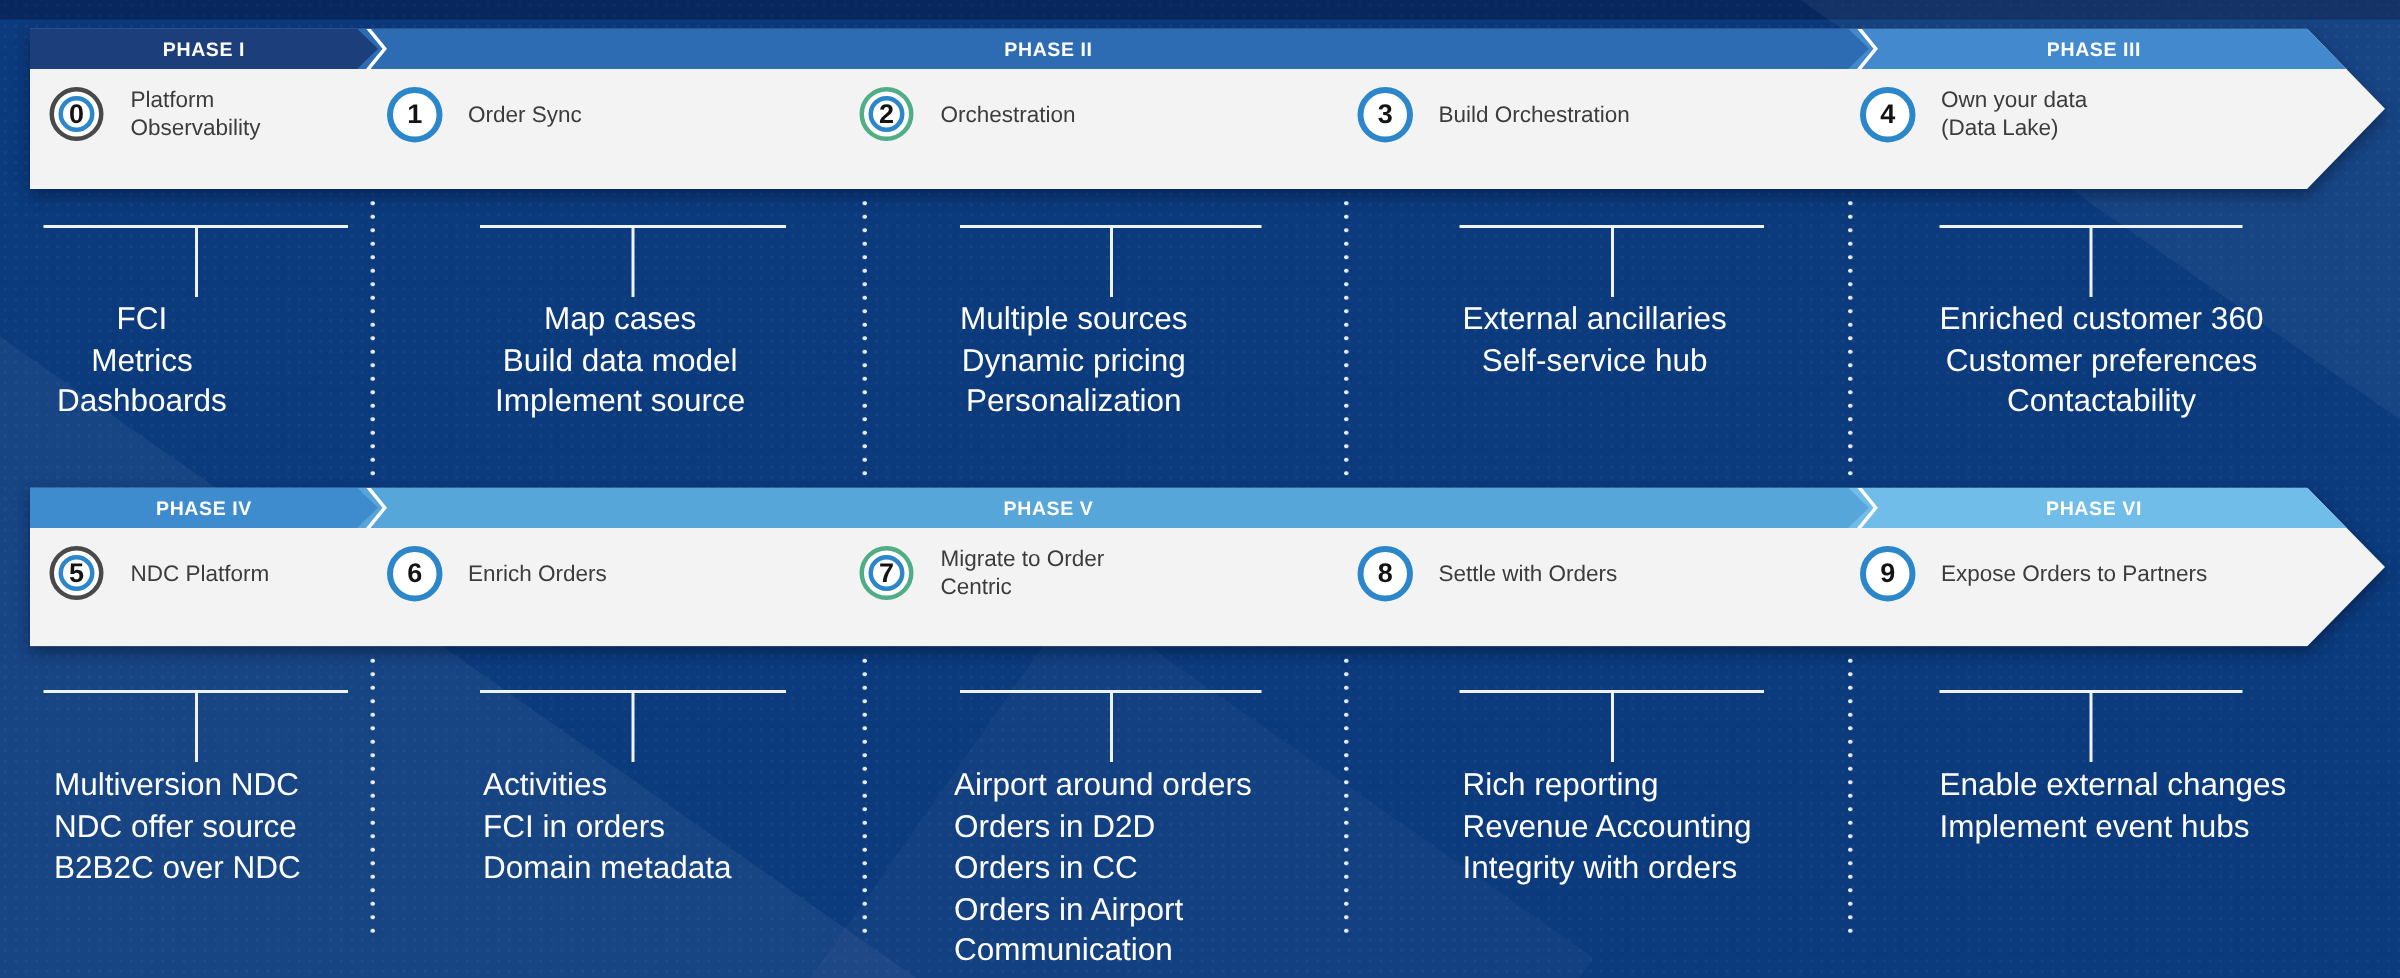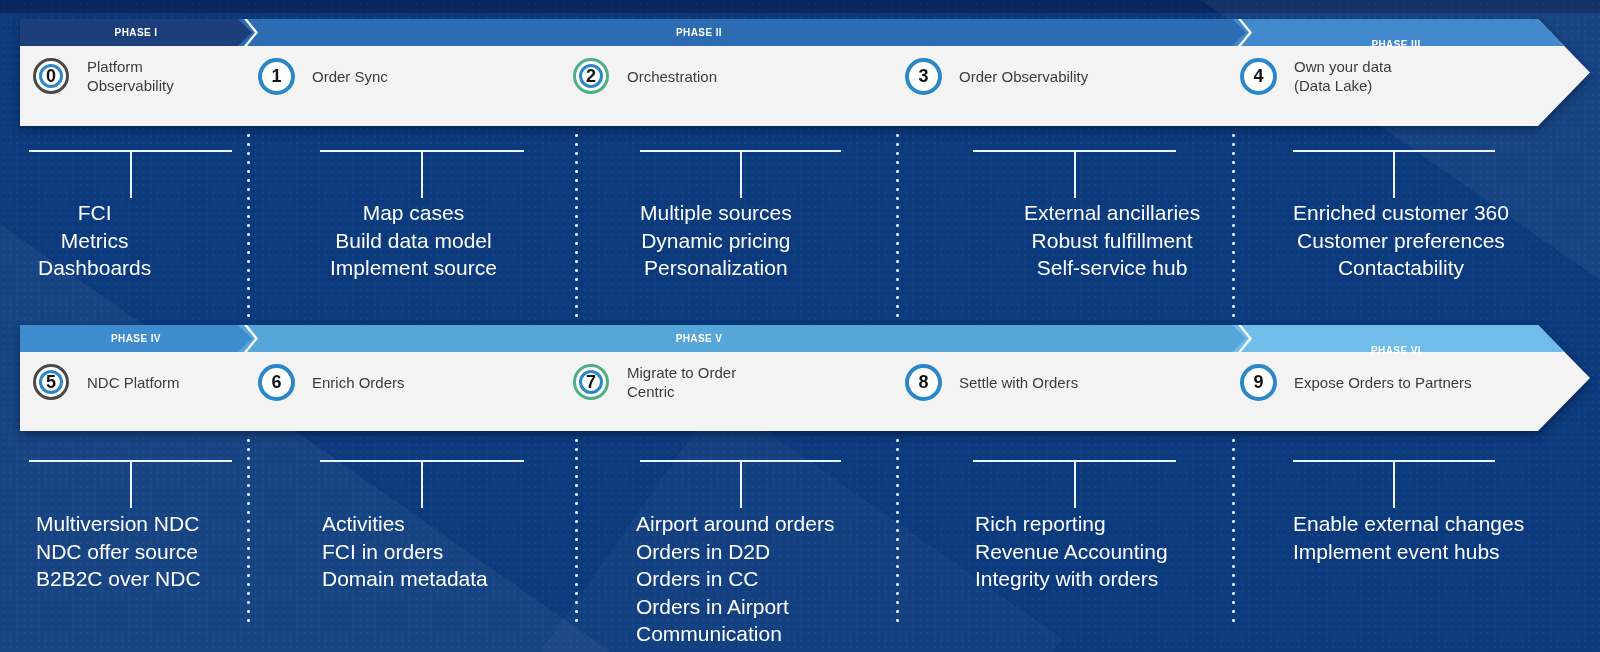--- a/index.html
+++ b/index.html
@@ -41,25 +41,25 @@
   .r1 .seg-mid{background:var(--phase-v,#57a6d9);}
   .r1 .seg-last{background:var(--phase-vi,#70bde9);}
   .chev{
     position:absolute;top:0;width:14px;height:27px;background:#fff;
     clip-path:polygon(0 0, 3px 0, 14px 50%, 3px 100%, 0 100%, 11px 50%);
   }
   .chev1{left:224px;}
   .chev2{left:1218px;}
   .phase-label{
     position:absolute;top:0;height:27px;display:flex;align-items:center;justify-content:center;
-    color:#fff;font-size:10px;font-weight:700;letter-spacing:0.4px;white-space:nowrap;
+    color:#fff;font-size:13px;font-weight:700;letter-spacing:0.4px;white-space:nowrap;
   }
   .pl1{left:0;width:232px;}
   .pl2{left:232px;width:894px;}
-  .pl3{left:1226px;width:300px;margin-top:12px;}
+  .pl3{left:1226px;width:300px;}
 
   
   .milestone{position:absolute;top:38px;height:40px;}
   .badge{
     position:absolute;top:1px;width:30px;height:30px;border-radius:50%;
     background:#fff;border:3px solid var(--ring-blue,#2b87c9);
     display:flex;align-items:center;justify-content:center;
   }
   .badge .inner{
     width:24px;height:24px;border-radius:50%;border:3px solid transparent;
@@ -152,21 +152,21 @@
           <div>Orchestration</div>
         </div>
       </div>
       <div class="milestone" style="left:885px">
         <div class="badge" data-ring="blue">
           <div class="inner">
               <span class="num">3</span>
             </div>
         </div>
         <div class="mlabel">
-          <div>Order Observability</div>
+          <div>Build Orchestration</div>
           <div></div>
         </div>
       </div>
       <div class="milestone" style="left:1220px">
         <div class="badge" data-ring="blue">
           <div class="inner">
               <span class="num">4</span>
             </div>
         </div>
         <div class="mlabel">
@@ -211,23 +211,22 @@
   <div class="list r0" style="left:330px">
     <div>Map cases</div>
     <div>Build data model</div>
     <div>Implement source</div>
   </div>
   <div class="list r0" style="left:640px">
     <div>Multiple sources</div>
     <div>Dynamic pricing</div>
     <div>Personalization</div>
   </div>
-  <div class="list r0" style="left:1024px">
+  <div class="list r0" style="left:975px">
     <div>External ancillaries</div>
-    <div>Robust fulfillment</div>
     <div>Self-service hub</div>
   </div>
   <div class="list r0" style="left:1293px">
     <div>Enriched customer 360</div>
     <div>Customer preferences</div>
     <div>Contactability</div>
   </div>
 
   <div class="bar-wrap r1">
     <div class="bar r1">

